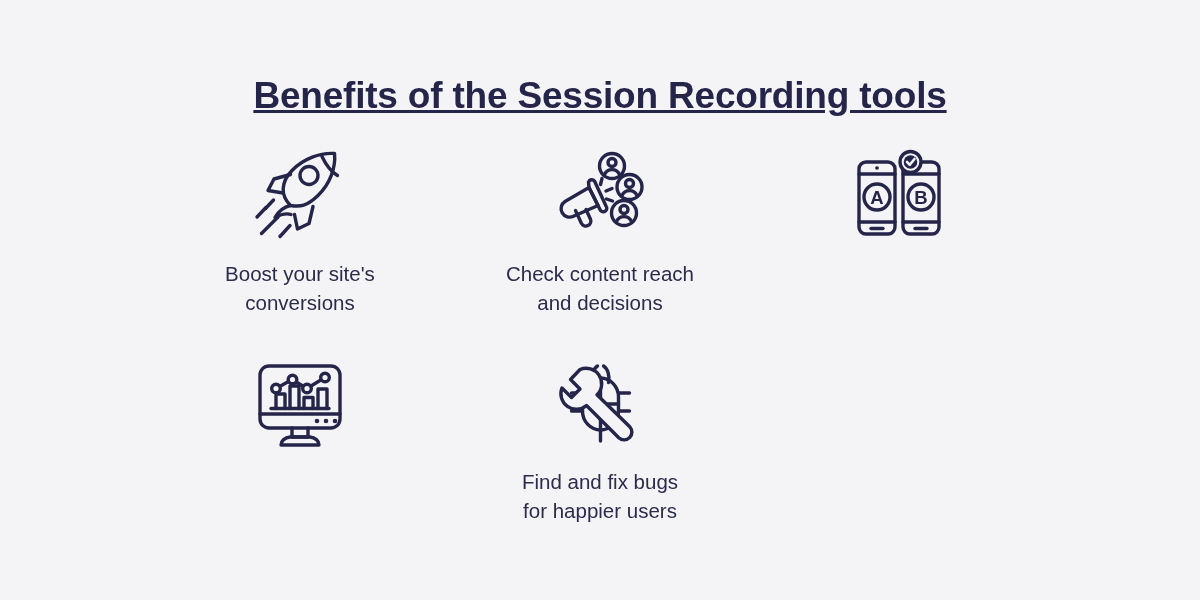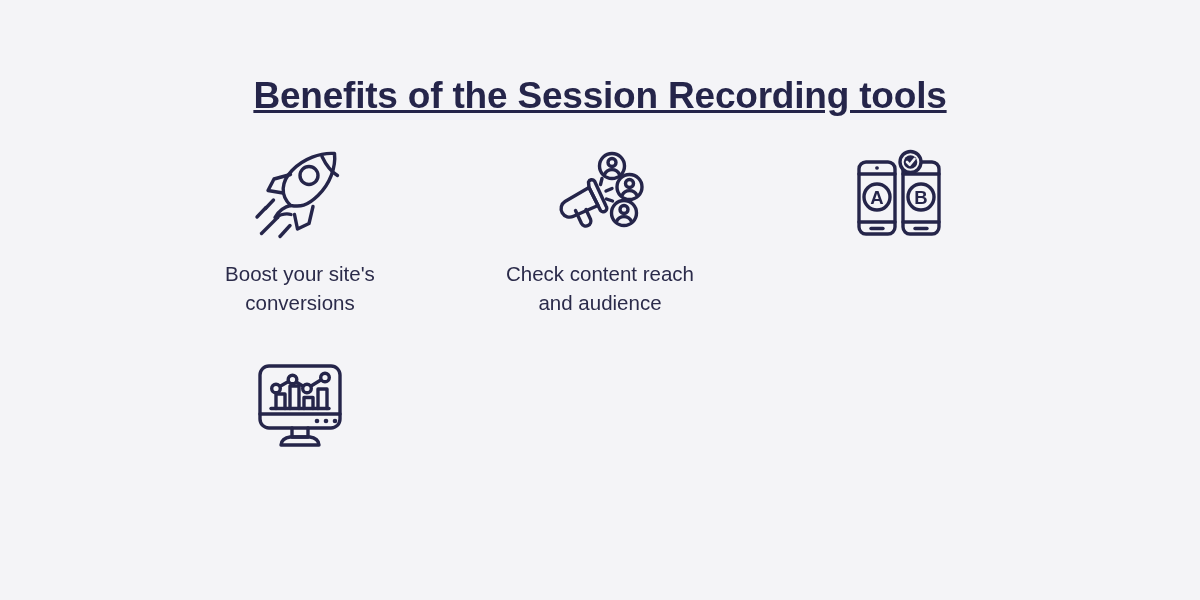--- a/index.html
+++ b/index.html
@@ -115,21 +115,21 @@
           </g>
           <path d="M39 38.5 L15 52.5 a8.5 8.5 0 0 0 8.5 14.7 L48 56.5 Z"></path>
           <path d="M39 38.5 L48 56.5 L50.5 61.5 a3.5 3.5 0 0 0 5.5 -4.5 L44.5 32 a3.5 3.5 0 0 0 -6 1 Z"></path>
           <path d="M25.5 61.5 L31.5 74.5 a5 5 0 0 0 9 -4.3 L36 60.5"></path>
           <path d="M50.5 35.5 L52 29.5"></path>
           <path d="M56 42 L62 39.5"></path>
           <path d="M56.5 50 L62.5 52"></path>
         </svg>
       </div>
       <div class="caption">Check content reach
-and audience</div>
+and decisions</div>
     </div>
 
     <div class="cell">
       <div class="icon-wrap">
         <svg width="100" height="95" viewBox="0 0 100 95" fill="none" stroke="#25254a" stroke-width="3.4" stroke-linecap="round" stroke-linejoin="round">
           <rect x="9" y="13" width="36" height="72" rx="7"></rect>
           <path d="M9 25 h36"></path>
           <path d="M9 73 h36"></path>
           <path d="M21 79.5 h12"></path>
           <path d="M26.8 19 h0.4"></path>
@@ -167,15 +167,34 @@
           <circle cx="75" cy="20.5" r="4.3" fill="#f4f4f7"></circle>
           <circle cx="67" cy="64" r="2.3" fill="#25254a" stroke="none"></circle>
           <circle cx="76" cy="64" r="2.3" fill="#25254a" stroke="none"></circle>
           <circle cx="85" cy="64" r="2.3" fill="#25254a" stroke="none"></circle>
           <path d="M42 71 v9 h16 v-9"></path>
           <path d="M31 88 a10 8 0 0 1 9 -8 h20 a10 8 0 0 1 9 8 Z"></path>
         </svg>
       </div>
     </div>
 
+    <div class="cell">
+      <div class="icon-wrap">
+        <svg width="100" height="95" viewBox="0 0 100 95" fill="none" stroke="#25254a" stroke-width="3.4" stroke-linecap="round" stroke-linejoin="round">
+          <path d="M32.5 40 a18 19 0 0 1 36 0 v14 a18 19 0 0 1 -36 0 Z"></path>
+          <path d="M32.5 47 h36"></path>
+          <path d="M50.5 21 V73"></path>
+          <path d="M42.5 25.5 C41 18 43.5 11.5 47.5 9"></path>
+          <path d="M58.5 25.5 C60 18 57.5 11.5 53.5 9"></path>
+          <path d="M32.5 36 H21.5"></path>
+          <path d="M32.5 54 H21.5"></path>
+          <path d="M68.5 36 H79.5"></path>
+          <path d="M68.5 54 H79.5"></path>
+          <path d="M50.5 73 V84"></path>
+          <path d="M30 12.5 a15.5 15.5 0 0 1 17 25.3 L80 70 a7.8 7.8 0 0 1 -11 11 L36.5 48.5 A15.5 15.5 0 0 1 12 31 l9.5 9.5 8.5 -8.5 -9.5 -9.5 Z" fill="#f4f4f7"></path>
+        </svg>
+      </div>
+      <div class="caption">Find and fix bugs
+for happier users</div>
+    </div>
 
   </div>
 </div>
 
 </body></html>

